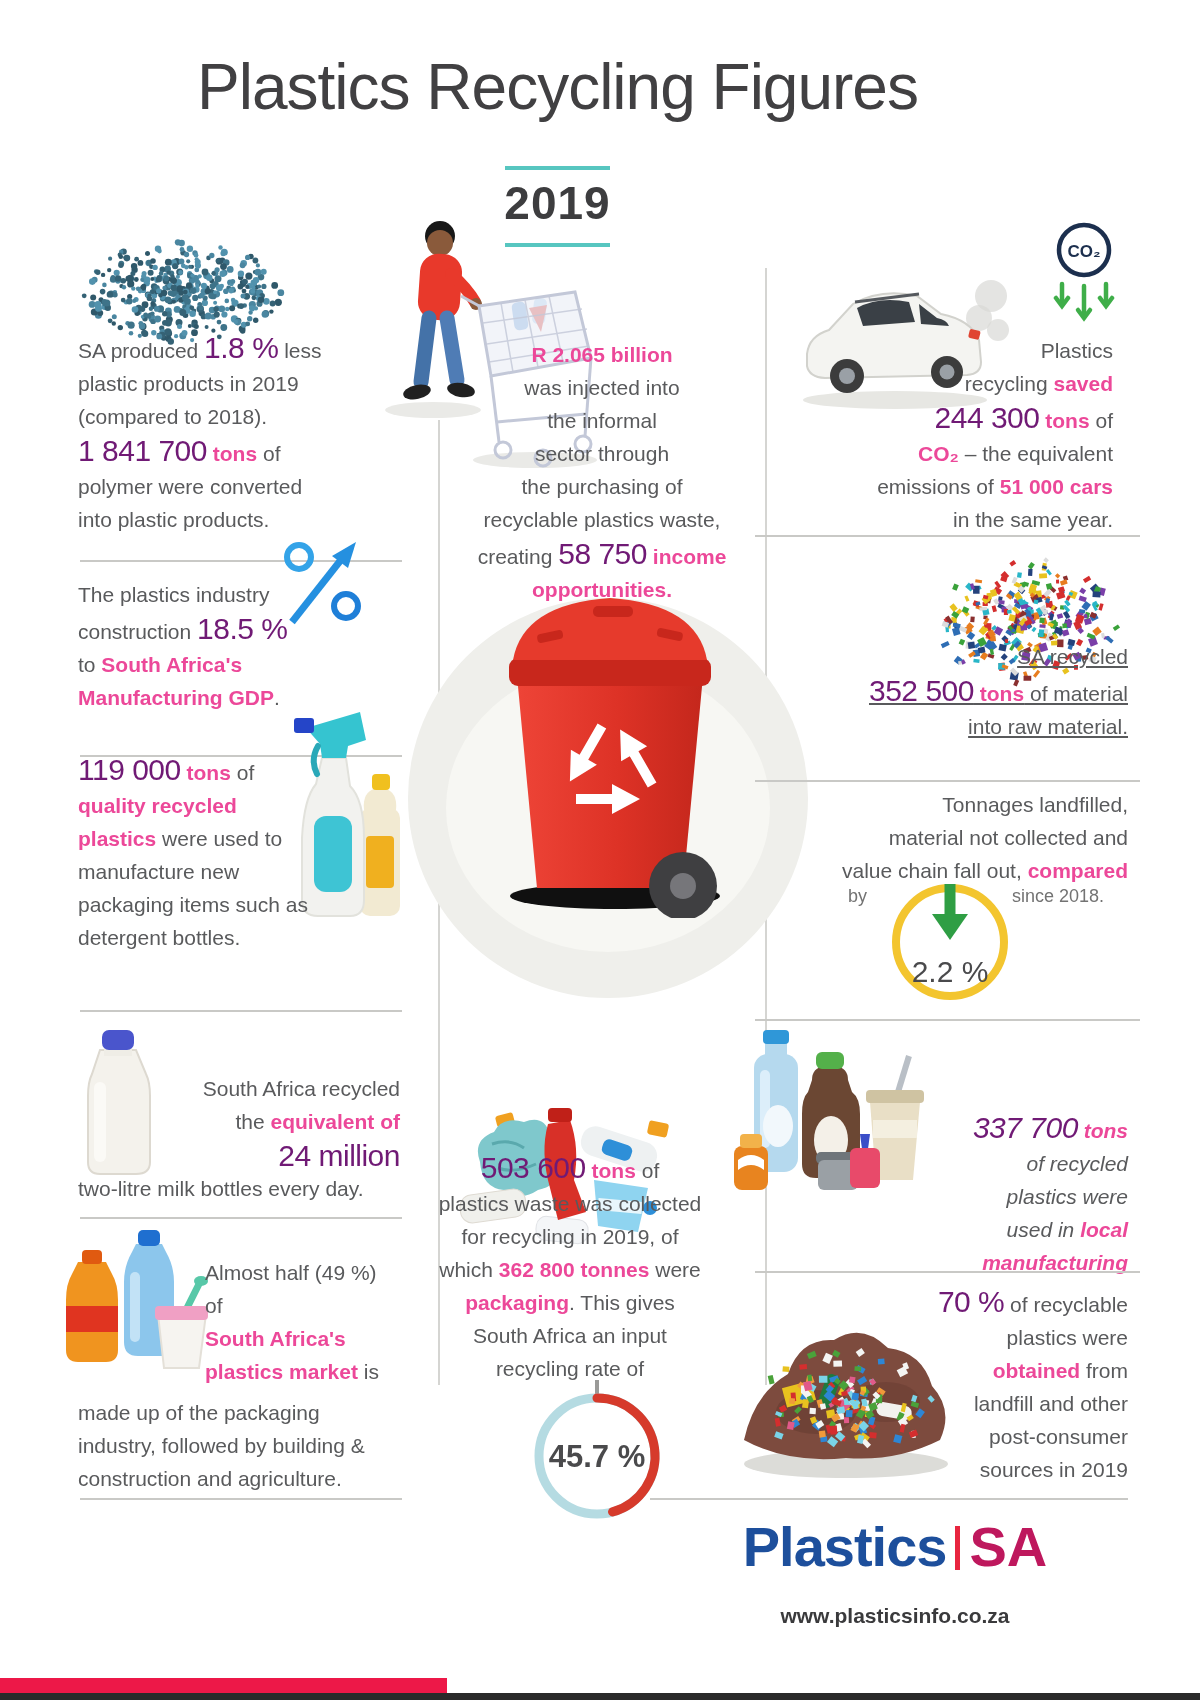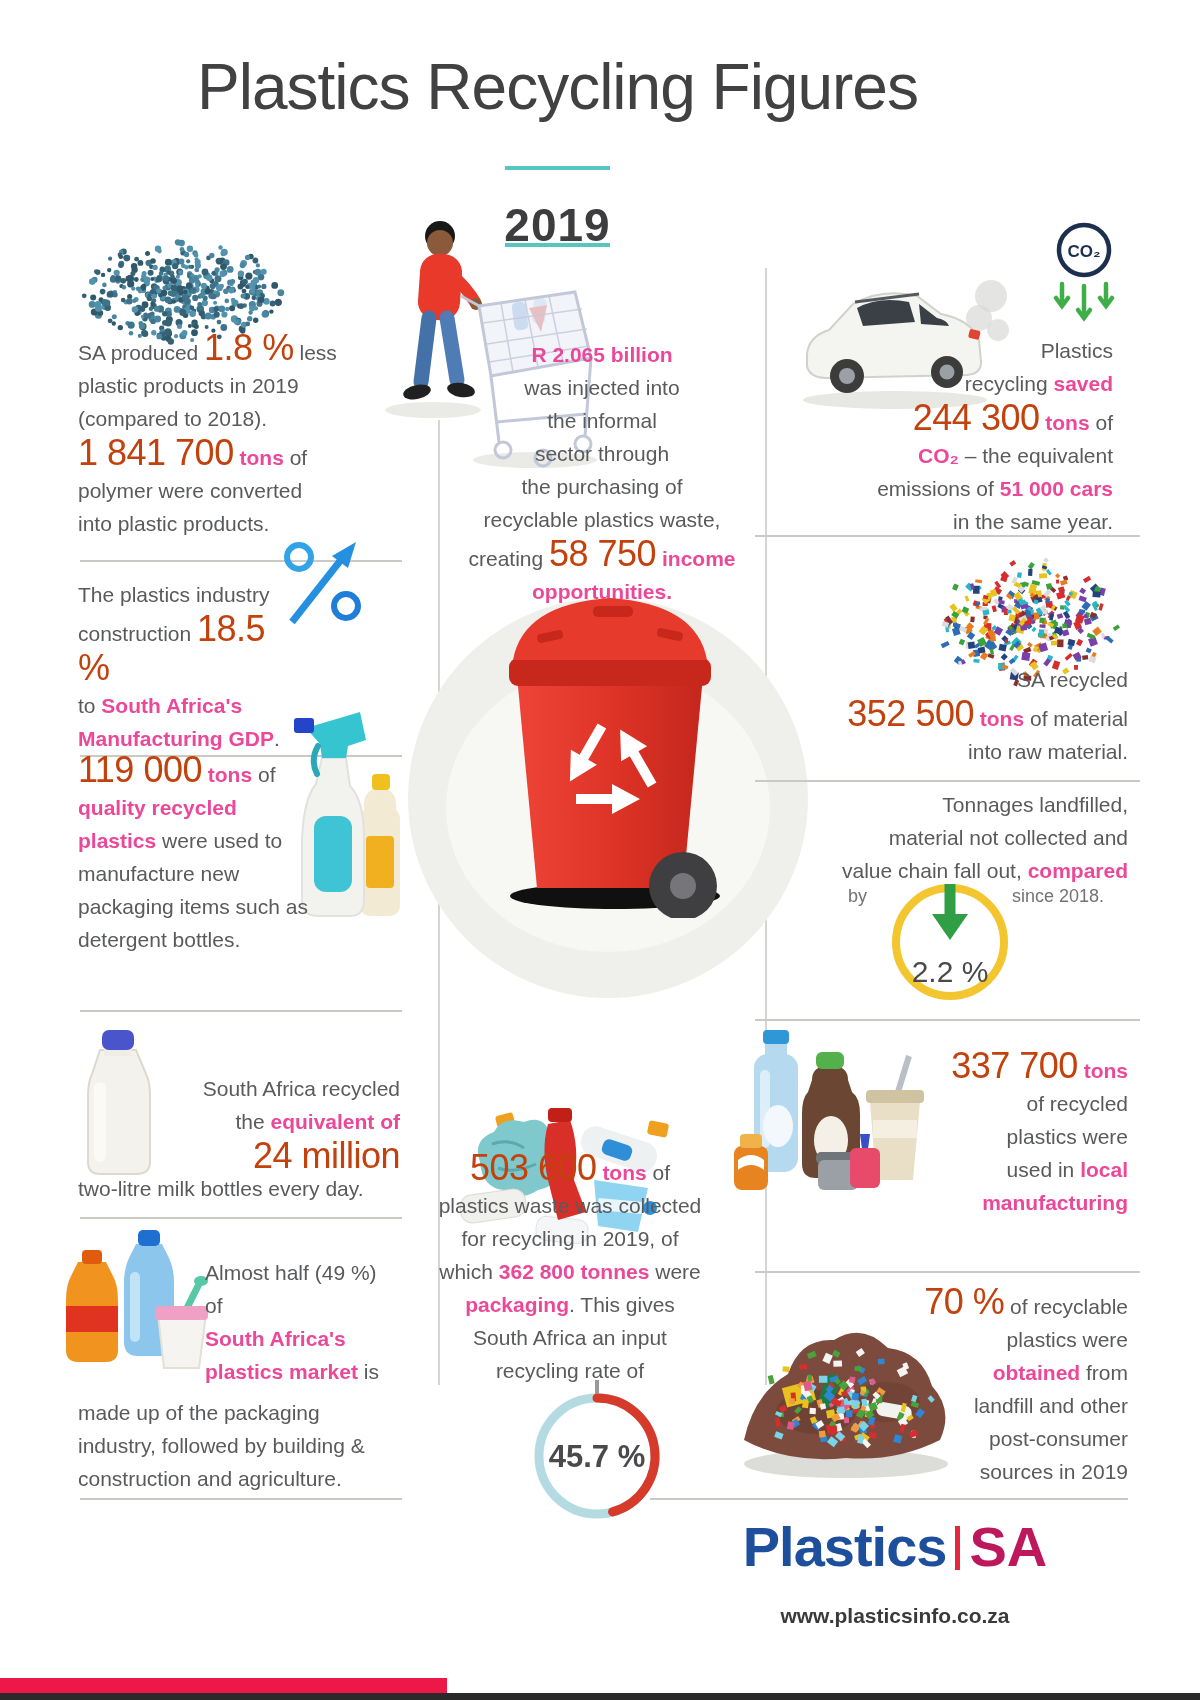--- a/index.html
+++ b/index.html
@@ -2,30 +2,30 @@
 <html><head>
 <meta charset="utf-8">
 <style>
   html,body{margin:0;padding:0;background:#ffffff;}
   .stage{position:relative;width:1200px;height:1700px;background:#ffffff;
          font-family:"Liberation Sans",sans-serif;overflow:hidden;}
   .abs{position:absolute;}
   .title{position:absolute;top:50px;left:0;width:1115px;text-align:center;
          font-size:64px;font-weight:300;color:#414042;letter-spacing:-1px;}
   .year{position:absolute;top:176px;left:0;width:1115px;text-align:center;
-        font-size:46px;font-weight:700;color:#3d3d3f;letter-spacing:1px;margin-top:22px;}
+        font-size:46px;font-weight:700;color:#3d3d3f;letter-spacing:1px;}
   .tealline{position:absolute;left:505px;width:105px;height:4px;background:#57c6c0;}
   .hsep{position:absolute;height:2px;background:#c9c9c6;}
   .vsep{position:absolute;width:2px;background:#d5d5d2;}
   .rich{position:absolute;font-size:21px;line-height:33px;color:#595a5c;}
   .alignr{text-align:right;}
   .alignc{text-align:center;}
   .t-n{}
   .t-b{font-weight:700;color:#ec4899;}
-  .t-big{font-size:36px;line-height:36px;font-weight:400;color:#c2410c;letter-spacing:-0.5px;}
+  .t-big{font-size:30px;line-height:36px;font-weight:400;color:#701a75;letter-spacing:-0.5px;}
   .bigcircle{position:absolute;left:408px;top:598px;width:400px;height:400px;
              border-radius:50%;background:#efefeb;}
   .innercircle{position:absolute;left:446px;top:664px;width:324px;height:288px;
                border-radius:50%;background:#f7f7f3;}
   .smalllabel{position:absolute;font-size:18px;color:#737373;}
   .logo{position:absolute;left:700px;top:1514px;width:390px;text-align:center;white-space:nowrap;}
   .logo .pl{font-size:56px;font-weight:700;color:#1d4f9c;letter-spacing:-1px;}
   .logo .bar{display:inline-block;width:5px;height:44px;background:#e8253f;
              margin:0 9px;vertical-align:-4px;}
   .logo .sa{font-size:56px;font-weight:700;color:#be185d;}
@@ -951,21 +951,21 @@
       <rect x="77.3" y="62.5" width="4.0" height="5.1" transform="rotate(147 77.3 62.5)" fill="#dcdcdc"></rect>
       <rect x="108.1" y="78.7" width="4.6" height="6.7" transform="rotate(61 108.1 78.7)" fill="#d42e2e"></rect>
       <rect x="93.3" y="121.2" width="5.3" height="4.0" transform="rotate(143 93.3 121.2)" fill="#2e6db4"></rect>
       <rect x="168.7" y="115.4" width="6.4" height="6.1" transform="rotate(22 168.7 115.4)" fill="#dcdcdc"></rect>
       <rect x="19.6" y="85.7" width="5.0" height="6.3" transform="rotate(289 19.6 85.7)" fill="#dcdcdc"></rect>
       <rect x="124.3" y="23.0" width="4.2" height="3.8" transform="rotate(223 124.3 23.0)" fill="#dcdcdc"></rect>
       <rect x="163.4" y="62.3" width="7.2" height="4.7" transform="rotate(198 163.4 62.3)" fill="#7a3fa8"></rect>
       <rect x="133.6" y="99.8" width="5.2" height="3.8" transform="rotate(226 133.6 99.8)" fill="#e8c21f"></rect>
     </svg>
 
-  <div class="rich alignr" style="left:788px;top:663px;width:340px;"><span class="t-n">SA recycled</span><br><span class="t-big">352 500</span><span class="t-b"> tons</span><span class="t-n"> of material</span><br><span class="t-n">into raw material.</span></div>
+  <div class="rich alignr" style="left:788px;top:640px;width:340px;text-decoration:underline;"><span class="t-n">SA recycled</span><br><span class="t-big">352 500</span><span class="t-b"> tons</span><span class="t-n"> of material</span><br><span class="t-n">into raw material.</span></div>
 
   <div class="hsep" style="left:755px;top:780px;width:385px;"></div>
 
   <div class="rich alignr" style="left:768px;top:788px;width:360px;"><span class="t-n">Tonnages landfilled,</span><br><span class="t-n">material not collected and</span><br><span class="t-n">value chain fall out, </span><span class="t-b">compared</span></div>
   <div class="smalllabel" style="left:848px;top:886px;">by</div>
   <div class="smalllabel" style="left:1012px;top:886px;">since 2018.</div>
 
   <svg class="abs" style="left:888px;top:878px;" width="125" height="126" viewBox="0 0 125 126">
     <circle cx="62" cy="64" r="54" fill="none" stroke="#f3c52f" stroke-width="8"></circle>
     <line x1="62" y1="6" x2="62" y2="40" stroke="#2f9e44" stroke-width="11"></line>
@@ -990,21 +990,21 @@
     <rect x="141" y="92" width="44" height="18" fill="#f4efe0"></rect>
     <rect x="2" y="118" width="34" height="44" rx="8" fill="#e8841f"></rect>
     <rect x="8" y="106" width="22" height="14" rx="4" fill="#f2b24a"></rect>
     <path d="M6,132 Q19,122 32,132 L32,142 Q19,132 6,142 Z" fill="#ffffff"></path>
     <rect x="84" y="124" width="44" height="12" rx="5" fill="#6f757a"></rect>
     <rect x="86" y="132" width="40" height="30" rx="6" fill="#9aa0a5"></rect>
     <polygon points="128,106 138,106 136,121 130,121" fill="#3a4ec8"></polygon>
     <rect x="118" y="120" width="30" height="40" rx="6" fill="#e84a6a"></rect>
   </svg>
 
-  <div class="rich alignr" style="left:928px;top:1048px;width:200px;"><span class="t-big">337 700</span><span class="t-b"> tons</span><br><span class="t-n">of recycled</span><br><span class="t-n">plastics were</span><br><span class="t-n">used in </span><span class="t-b">local</span><br><span class="t-b">manufacturing</span></div>
+  <div class="rich alignr" style="left:928px;top:1110px;width:200px;font-style:italic;"><span class="t-big">337 700</span><span class="t-b"> tons</span><br><span class="t-n">of recycled</span><br><span class="t-n">plastics were</span><br><span class="t-n">used in </span><span class="t-b">local</span><br><span class="t-b">manufacturing</span></div>
 
   <div class="hsep" style="left:755px;top:1271px;width:385px;"></div>
 
   <svg id="trash-svg" class="abs" style="left:726px;top:1282px;" width="240" height="205" viewBox="0 0 240 205">
     <ellipse cx="120" cy="182" rx="102" ry="14" fill="#dcdcd8"></ellipse>
     <path d="M18,158 Q28,112 62,92 Q74,56 108,58 Q136,40 162,66 Q196,70 206,104 Q228,128 214,158 Q170,180 120,176 Q62,182 18,158 Z" fill="#7d4b3e"></path>
     <ellipse cx="90" cy="130" rx="40" ry="22" fill="#6a3e33" opacity="0.7"></ellipse>
     <ellipse cx="160" cy="120" rx="34" ry="20" fill="#6a3e33" opacity="0.6"></ellipse>
     <rect x="96" y="92" width="14" height="34" rx="5" fill="#1f7a3f" transform="rotate(20 103 109)"></rect>
     <rect x="58" y="102" width="30" height="20" fill="#e8c21f" transform="rotate(-15 73 112)"></rect>

